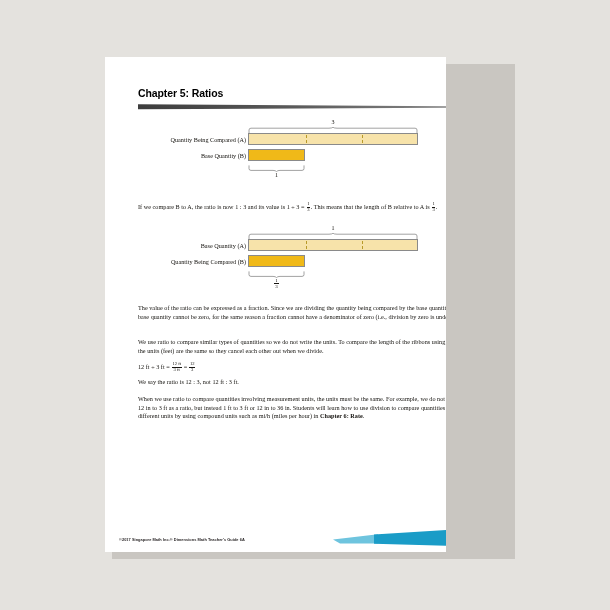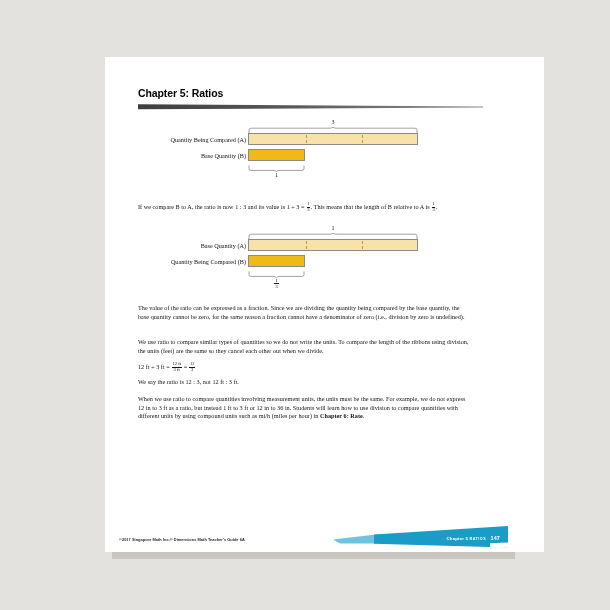--- a/index.html
+++ b/index.html
@@ -21,21 +21,21 @@
     left: 112px;
     top: 64px;
     width: 403px;
     height: 495px;
     background: #c9c6c1;
   }
   #page {
     position: absolute;
     left: 105px;
     top: 57px;
-    width: 439px;
+    width: 341px;
     height: 495px;
     background: #ffffff;
     overflow: hidden;
   }
 
   
   #chapter-header {
     position: absolute;
     left: 33px;
     top: 30px;

